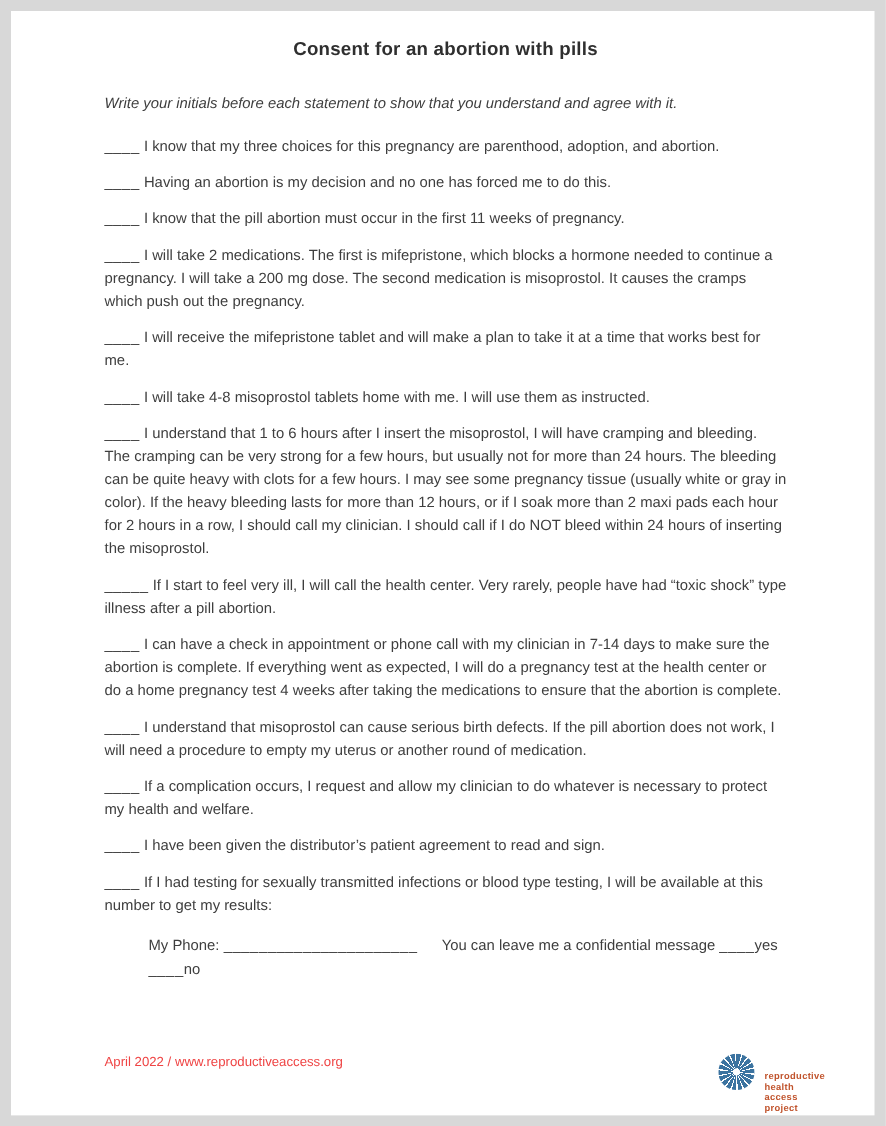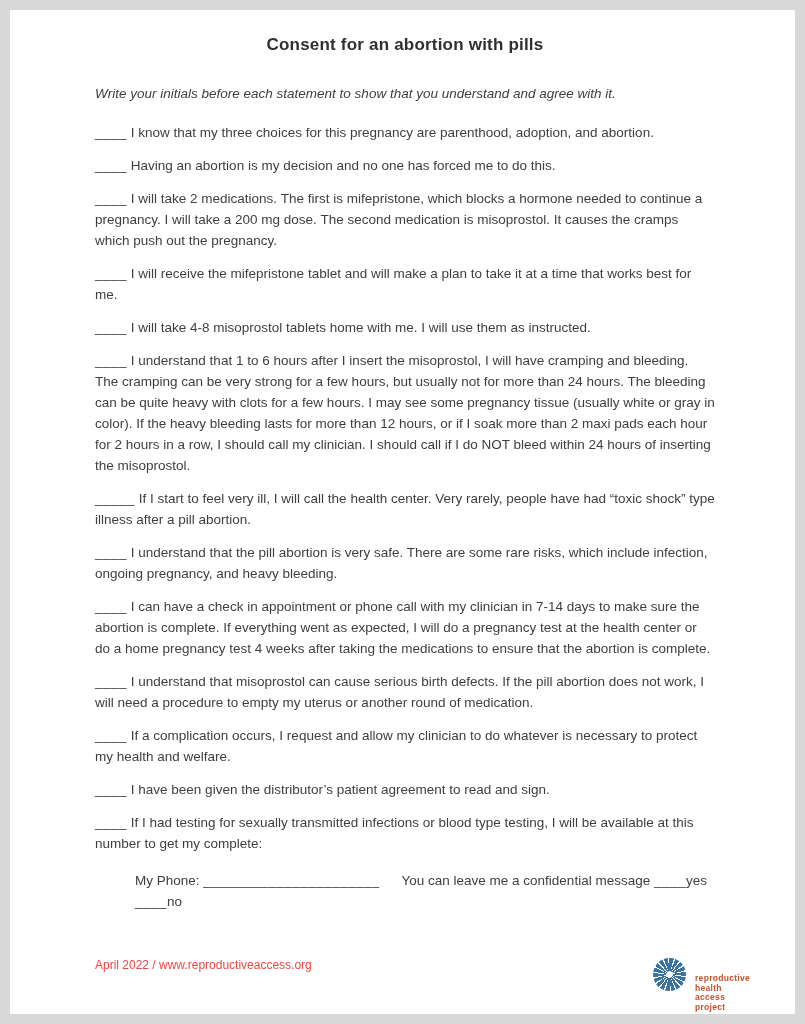--- a/index.html
+++ b/index.html
@@ -81,31 +81,31 @@
 <div class="frame">
   <div class="page">
     <div class="content">
 
       <div class="title">Consent for an abortion with pills</div>
 
       <p class="instruction">Write your initials before each statement to show that you understand and agree with it.</p>
 
       <p class="stmt"><span class="blank">____</span> <span>I know that my three choices for this pregnancy are parenthood, adoption, and abortion.</span></p>
       <p class="stmt"><span class="blank">____</span> <span>Having an abortion is my decision and no one has forced me to do this.</span></p>
+      <p class="stmt"><span class="blank">____</span> <span>I know that the pill abortion must occur in the first 11 weeks of pregnancy.</span></p>
       <p class="stmt"><span class="blank">____</span> <span>I will take 2 medications. The first is mifepristone, which blocks a hormone needed to continue a pregnancy. I will take a 200 mg dose. The second medication is misoprostol. It causes the cramps which push out the pregnancy.</span></p>
       <p class="stmt"><span class="blank">____</span> <span>I will receive the mifepristone tablet and will make a plan to take it at a time that works best for me.</span></p>
       <p class="stmt"><span class="blank">____</span> <span>I will take 4-8 misoprostol tablets home with me. I will use them as instructed.</span></p>
       <p class="stmt"><span class="blank">____</span> <span>I understand that 1 to 6 hours after I insert the misoprostol, I will have cramping and bleeding. The cramping can be very strong for a few hours, but usually not for more than 24 hours. The bleeding can be quite heavy with clots for a few hours. I may see some pregnancy tissue (usually white or gray in color). If the heavy bleeding lasts for more than 12 hours, or if I soak more than 2 maxi pads each hour for 2 hours in a row, I should call my clinician. I should call if I do NOT bleed within 24 hours of inserting the misoprostol.</span></p>
       <p class="stmt"><span class="blank">_____</span> <span>If I start to feel very ill, I will call the health center. Very rarely, people have had “toxic shock” type illness after a pill abortion.</span></p>
-      <p class="stmt"><span class="blank">____</span> <span>I understand that the pill abortion is very safe. There are some rare risks, which include infection, ongoing pregnancy, and heavy bleeding.</span></p>
       <p class="stmt"><span class="blank">____</span> <span>I can have a check in appointment or phone call with my clinician in 7-14 days to make sure the abortion is complete. If everything went as expected, I will do a pregnancy test at the health center or do a home pregnancy test 4 weeks after taking the medications to ensure that the abortion is complete.</span></p>
       <p class="stmt"><span class="blank">____</span> <span>I understand that misoprostol can cause serious birth defects. If the pill abortion does not work, I will need a procedure to empty my uterus or another round of medication.</span></p>
       <p class="stmt"><span class="blank">____</span> <span>If a complication occurs, I request and allow my clinician to do whatever is necessary to protect my health and welfare.</span></p>
       <p class="stmt"><span class="blank">____</span> <span>I have been given the distributor’s patient agreement to read and sign.</span></p>
-      <p class="stmt"><span class="blank">____</span> <span>If I had testing for sexually transmitted infections or blood type testing, I will be available at this number to get my complete:</span></p>
+      <p class="stmt"><span class="blank">____</span> <span>If I had testing for sexually transmitted infections or blood type testing, I will be available at this number to get my results:</span></p>
 
       <p class="phone-row">
         <span>My Phone:</span>
         <span class="blank">______________________</span><span class="phone-gap"></span><span>You can leave me a confidential message</span>
         <span class="blank">____</span><span>yes</span>
         <span class="blank">____</span><span>no</span>
       </p>
 
     </div>
 

